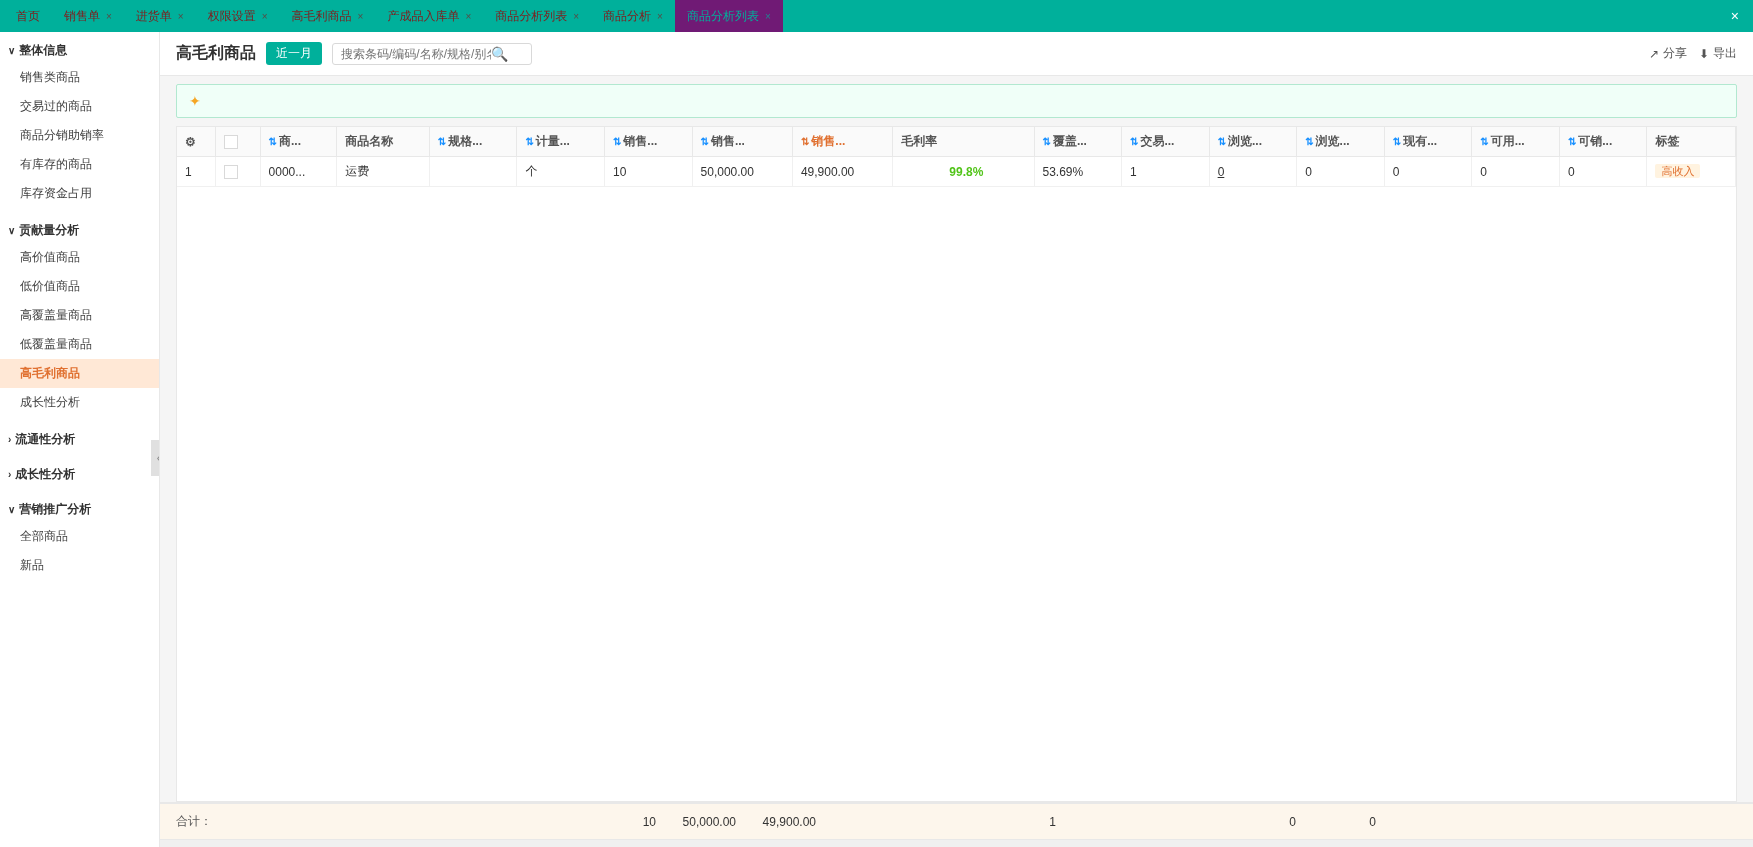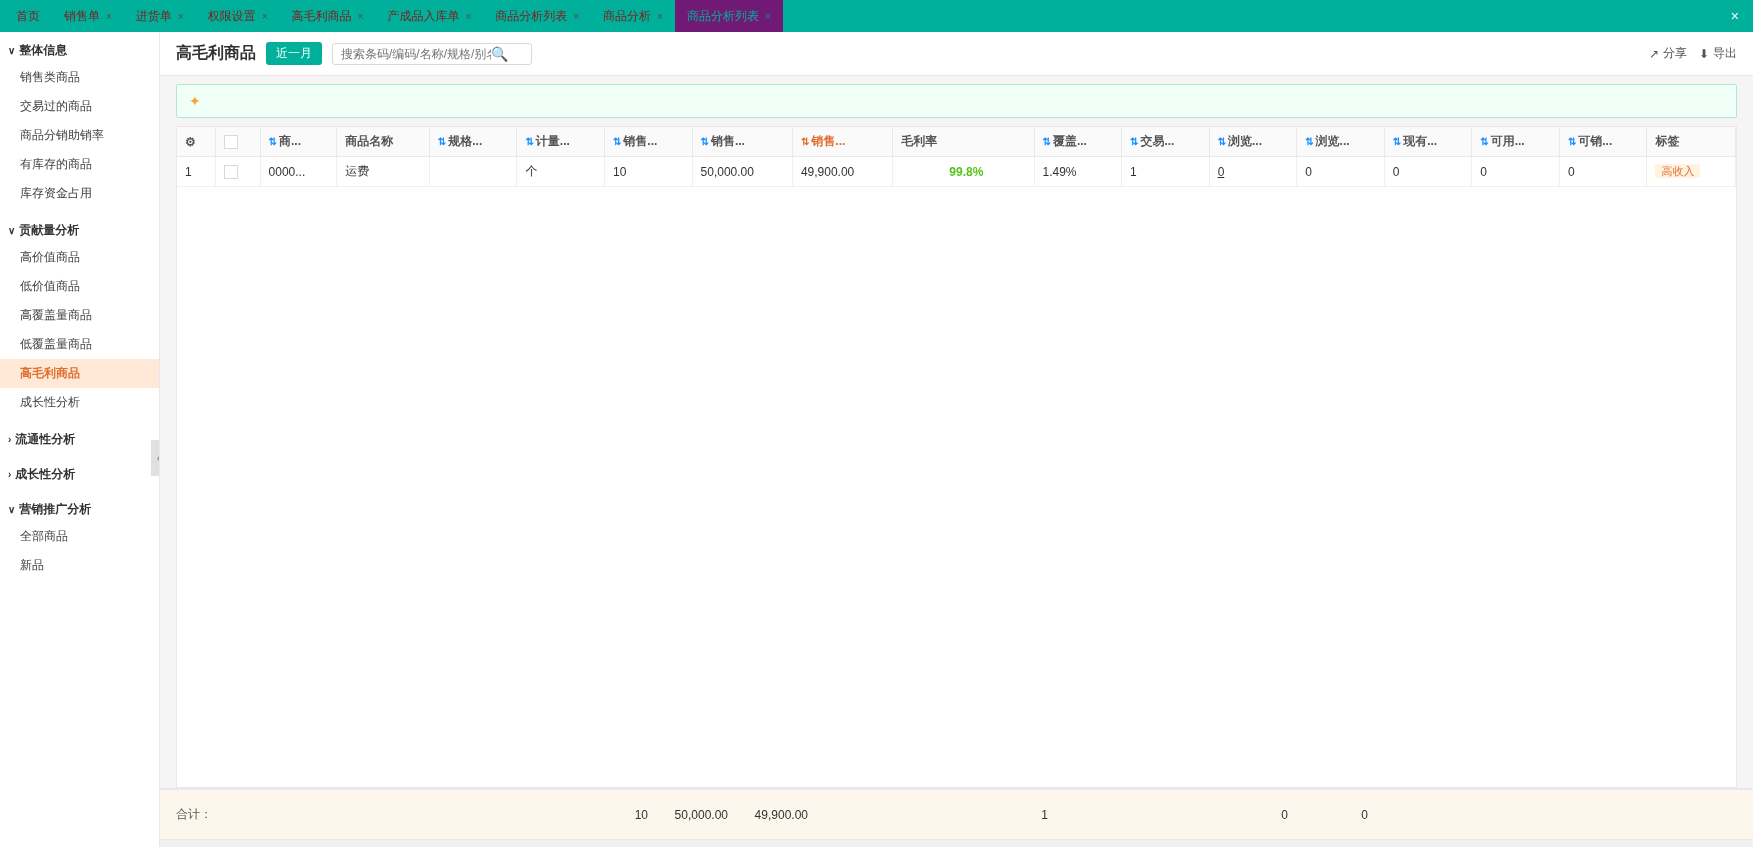--- a/index.html
+++ b/index.html
@@ -246,22 +246,22 @@
       cursor: pointer;
       color: #333;
     }
 
     
     .footer-total {
       background: #fdf6ec;
       border-top: 2px solid #e8e8e8;
       display: flex;
       align-items: center;
-      padding: 16px 16px;
-      gap: 0;
+      padding: 9px 16px;
+      gap: 8px;
       font-size: 12px;
       color: #333;
       flex-shrink: 0;
     }
     .footer-total .label {
       width: 60px;
       color: #555;
     }
     .footer-total .values {
       display: flex;
@@ -445,21 +445,21 @@
             <td>0000...</td>
             <td>运费</td>
             <td></td>
             <td>个</td>
             <td>10</td>
             <td>50,000.00</td>
             <td>49,900.00</td>
             <td>
               <span class="tag-green">99.8%</span>
             </td>
-            <td>1.49%</td>
+            <td>53.69%</td>
             <td>1</td>
             <td>
               <span class="underline-link">0</span>
             </td>
             <td>0</td>
             <td>0</td>
             <td>0</td>
             <td>0</td>
             <td>
               <span class="tag-orange">高收入</span>

